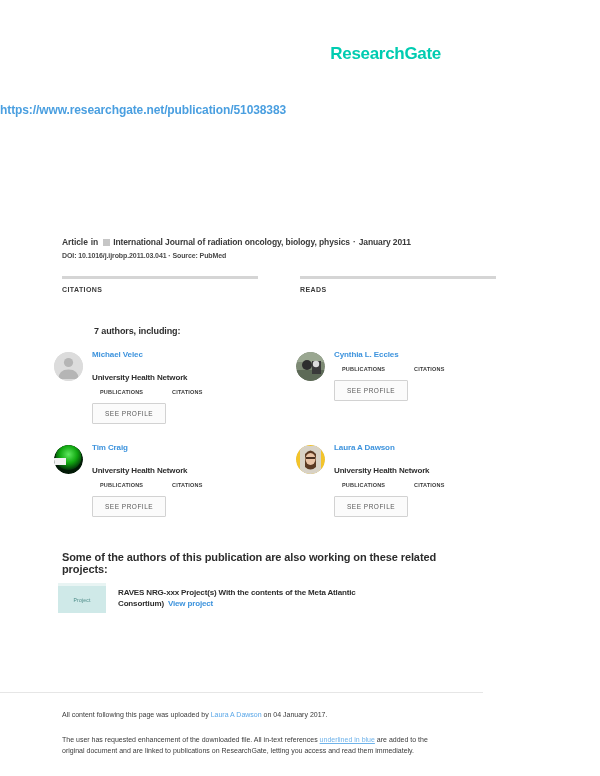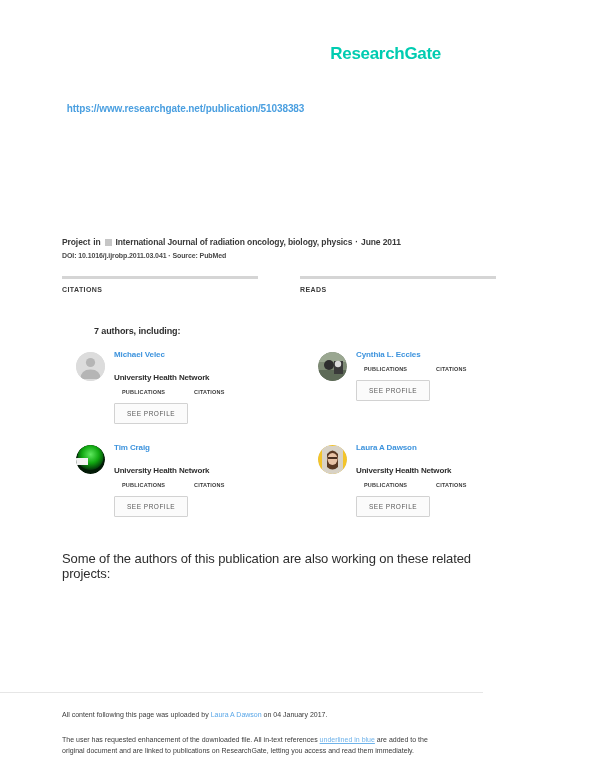--- a/index.html
+++ b/index.html
@@ -33,23 +33,23 @@
     letter-spacing: -0.3px;
     color: #00ccb1;
     white-space: nowrap;
   }
 
   
   .url-line {
     position: absolute;
     left: 0; right: 0;
     top: 103px;
-    text-align: center;
+    text-align: left;
     padding-right: 112px;
-    font-size: 10px;
+    font-size: 12px;
     font-weight: bold;
     color: #4a9fe0;
     letter-spacing: -0.1px;
   }
 
   
   .meta-block {
     position: absolute;
     left: 62px;
     top: 237px;
@@ -113,21 +113,21 @@
     left: 62px;
     top: 326px;
     font-size: 9px;
     font-weight: bold;
     color: #2d2d2d;
     letter-spacing: -0.1px;
     margin-left: 32px;
   }
   .authors-grid {
     position: absolute;
-    left: 76px;
+    left: 54px;
     top: 350px;
     width: 484px;
     display: flex;
     flex-wrap: wrap;
   }
   .author-card {
     width: 242px;
     height: 93px;
     display: flex;
     align-items: flex-start;
@@ -184,22 +184,22 @@
     letter-spacing: 0.5px;
     padding: 6px 12px 6px 12px;
     border-radius: 1px;
   }
 
   
   .projects-heading {
     position: absolute;
     left: 62px;
     top: 551px;
-    font-size: 13px;
-    font-weight: normal;
+    font-size: 11px;
+    font-weight: bold;
     color: #2d2d2d;
     letter-spacing: -0.1px;
   }
   .project-row {
     position: absolute;
     left: 58px;
     top: 583px;
     right: 60px;
     display: flex;
     align-items: center;
@@ -270,26 +270,26 @@
 <body>
 
 <div class="page">
 
   <div class="masthead">ResearchGate</div>
 
   <div class="url-line">https://www.researchgate.net/publication/51038383</div>
 
   <div class="meta-block">
     <div class="meta-line">
-      <span class="meta-label">Project</span>
+      <span class="meta-label">Article</span>
       <span class="meta-in">in</span>
       <span class="journal-badge"></span>
       <span>International Journal of radiation oncology, biology, physics</span>
       <span style="margin:0 3px;">·</span>
-      <span>June 2011</span>
+      <span>January 2011</span>
     </div>
     <div class="doi-line">DOI: 10.1016/j.ijrobp.2011.03.041 · Source: PubMed</div>
   </div>
 
   <div class="stats-row">
     <div class="stat-col">
       <div class="stat-rule"></div>
       <div class="stat-label">CITATIONS</div>
     </div>
     <div class="stat-col second">
@@ -405,20 +405,28 @@
           <div class="author-stat">CITATIONS</div>
         </div>
         <div class="see-profile">SEE PROFILE</div>
       </div>
     </div>
 
   </div>
 
   <div class="projects-heading">Some of the authors of this publication are also working on these related projects:</div>
 
+  <div class="project-row">
+    <div class="project-thumb">
+      <span>Project</span>
+    </div>
+    <div class="project-text">
+      <span>RAVES NRG-xxx Project(s) With the contents of the Meta Atlantic Consortium)</span><span class="view-project">View project</span>
+    </div>
+  </div>
 
   <div class="footer-rule"></div>
   <div class="footer">
     <div class="footer-upload">
       <span>All content following this page was uploaded by </span><span class="link">Laura A Dawson</span><span> on 04 January 2017.</span>
     </div>
     <div class="footer-note">
       <span>The user has requested enhancement of the downloaded file. All in-text references </span><span class="link-blue">underlined in blue</span><span> are added to the original document and are linked to publications on ResearchGate, letting you access and read them immediately.</span>
     </div>
   </div>

